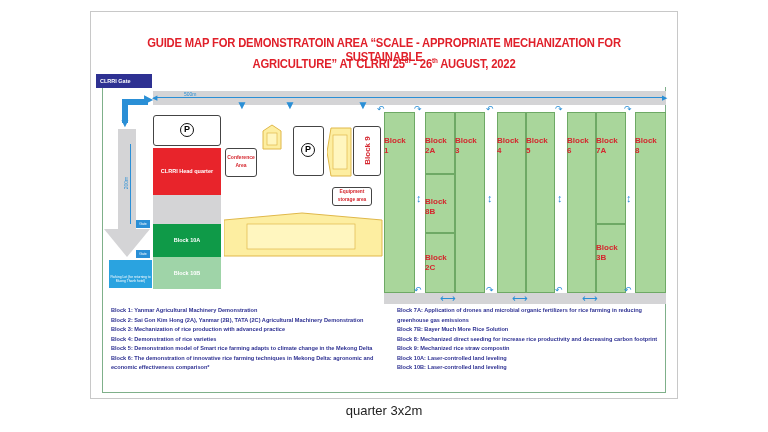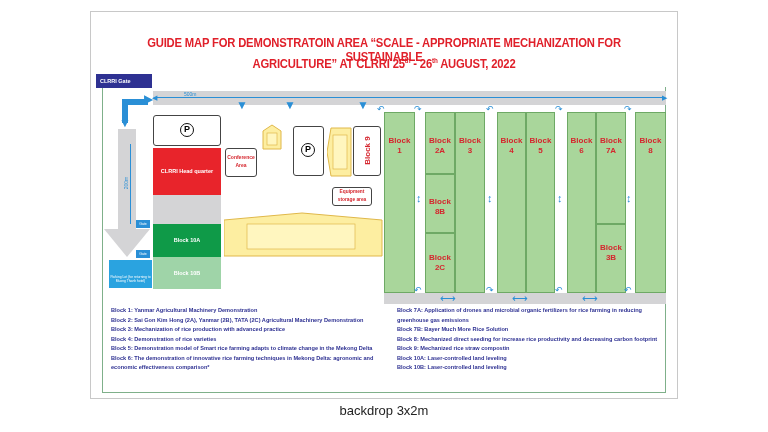--- a/index.html
+++ b/index.html
@@ -11,21 +11,21 @@
   .title sup { font-size: 7px; }
   .map-frame { left: 102px; top: 87px; width: 564px; height: 306px; border: 1px solid #7fb08a; border-top: none; }
   .gate { left: 96px; top: 74px; width: 56px; height: 14px; background: #2e3192; color: #fff; font-size: 5.5px; font-weight: bold; line-height: 14px; padding-left: 4px; }
   .road { background: #d4d4d6; }
   .arrow-line { background: #2a8fd6; }
   .lbl-sm { font-size: 5px; color: #2a8fd6; }
   .box { border: 1px solid #444; border-radius: 3px; background: #fff; }
   .park-circle { width: 14px; height: 14px; border: 1.5px solid #111; border-radius: 50%; font-size: 9px; font-weight: bold; text-align: center; line-height: 11px; }
   .red-txt { color: #d5262e; font-weight: bold; }
   .block { background: #a9d69b; border: 1px solid #6ea965; }
-  .blk-txt { color: #d5262e; font-weight: bold; font-size: 8px; text-align: center; line-height: 10px; }
+  .blk-txt { color: #d5262e; font-weight: bold; font-size: 8px; text-align: left; line-height: 10px; }
   .blue-arrow { color: #2a8fd6; font-size: 9px; line-height: 9px; }
   .legend { font-size: 5.6px; color: #2e3192; font-weight: bold; line-height: 9.5px; }
   .caption { left: 0; width: 768px; top: 403px; text-align: center; font-size: 13px; color: #222; }
 </style>
 </head>
 <body>
 
 <div class="abs board"></div>
 
 <div class="abs title" style="top:36px;">GUIDE MAP FOR DEMONSTRATOIN AREA “SCALE - APPROPRIATE MECHANIZATION FOR SUSTAINABLE</div>
@@ -159,13 +159,13 @@
 <div class="abs legend" style="left:397px;top:306px;width:268px;">
   <div>Block 7A: Application of drones and microbial organic fertilizers for rice farming in reducing</div>
   <div>greenhouse gas emissions</div>
   <div>Block 7B: Bayer Much More Rice Solution</div>
   <div>Block 8: Mechanized direct seeding for increase rice productivity and decreasing carbon footprint</div>
   <div>Block 9: Mechanized rice straw compostin</div>
   <div>Block 10A: Laser-controlled land leveling</div>
   <div>Block 10B: Laser-controlled land leveling</div>
 </div>
 
-<div class="abs caption">backdrop 3x2m</div>
+<div class="abs caption">quarter 3x2m</div>
 
 </body></html>

